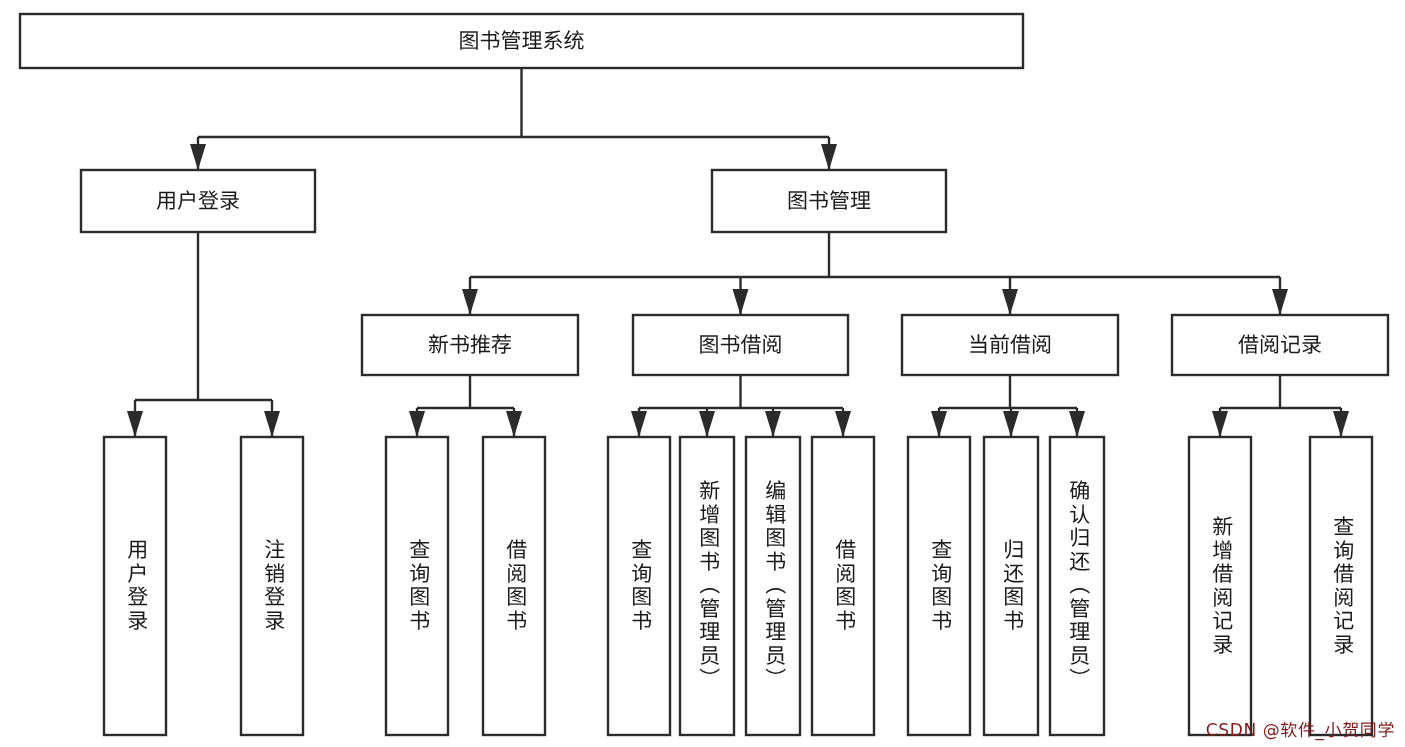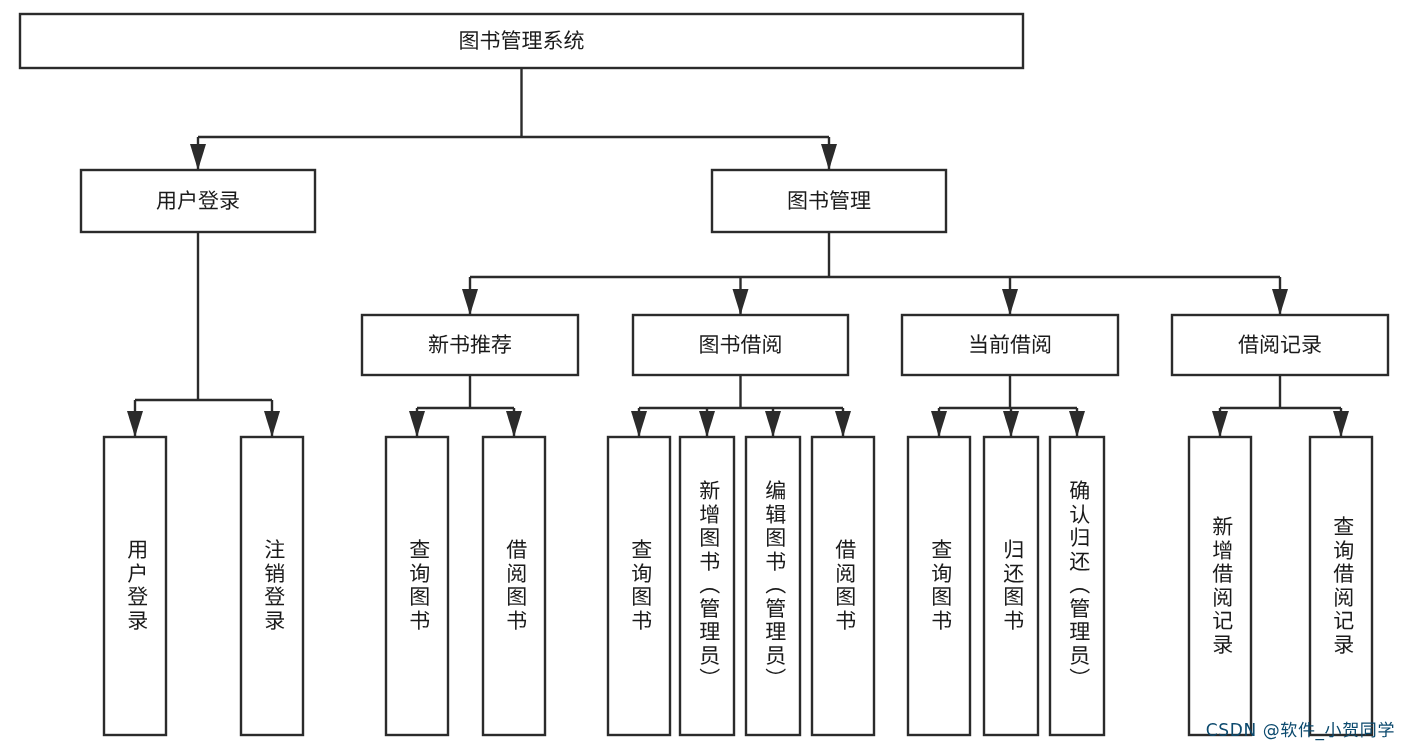--- a/index.html
+++ b/index.html
@@ -65,21 +65,21 @@
     justify-content: center;
     white-space: nowrap;
     pointer-events: none;
   }
   #watermark {
     position: absolute;
     right: 10px;
     bottom: 6px;
     font-family: "DejaVu Sans", "Liberation Sans", sans-serif;
     font-size: 17px;
-    color: #0c4a6e;
+    color: #7f1d1d;
     letter-spacing: 0.6px;
     user-select: none;
   }
 </style>
 </head>
 <body>
 
 <div id="diagram-root">
 
   <svg id="tree-svg" viewBox="0 0 1405 747" xmlns="http://www.w3.org/2000/svg">

